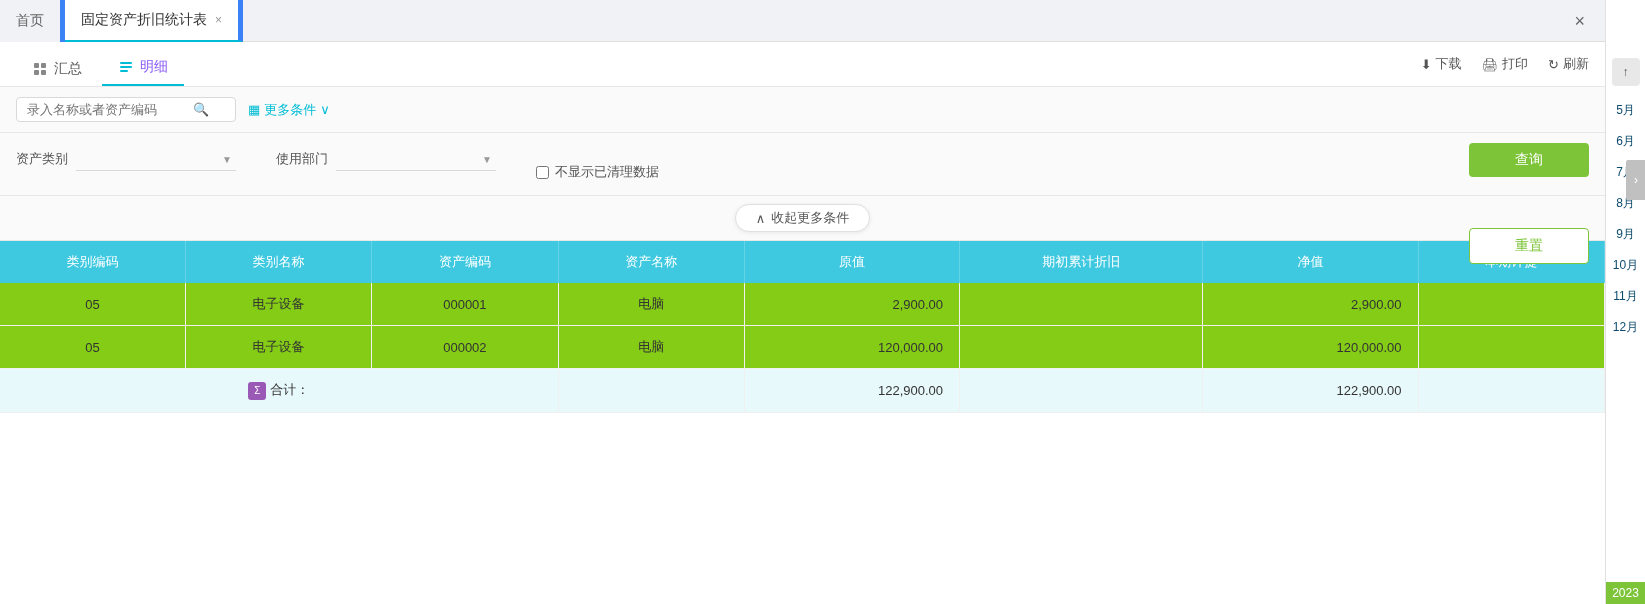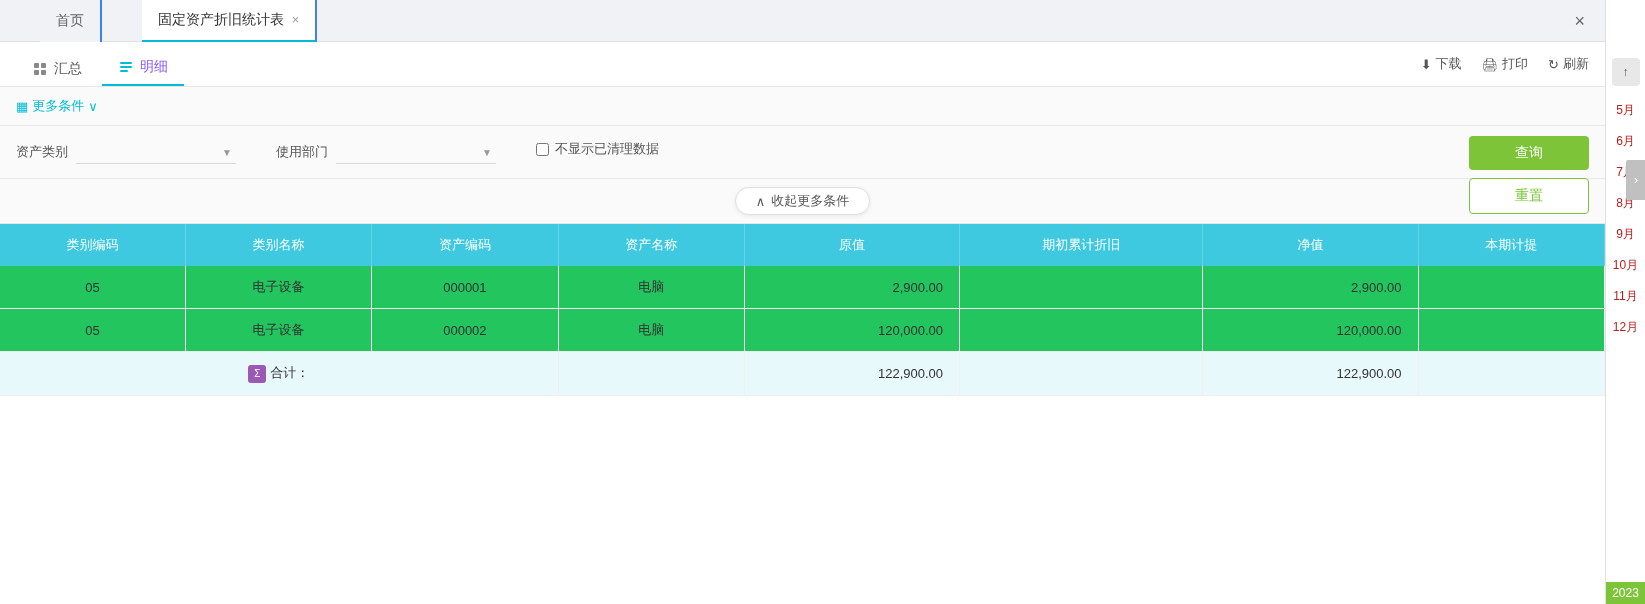--- a/index.html
+++ b/index.html
@@ -24,22 +24,21 @@
       border-bottom: 1px solid #e0e0e0;
     }
     .tab-item {
       display: flex;
       align-items: center;
       padding: 0 16px;
       height: 42px;
       cursor: pointer;
       font-size: 14px;
       color: #666;
-      border-right: 2px solid #3b82f6;
-      margin-left: 40px;
+      border-right: 5px solid #3b82f6;
     }
     .tab-item.home {
       background: #f0f2f5;
     }
     .tab-item.active {
       background: #fff;
       color: #333;
       border-bottom: 2px solid #00bcd4;
       font-weight: 500;
     }
@@ -201,20 +200,21 @@
       top: 50%;
       transform: translateY(-50%);
       pointer-events: none;
     }
     .checkbox-item {
       display: flex;
       align-items: center;
       gap: 6px;
       font-size: 13px;
       color: #555;
+      margin-top: 16px;
     }
     .filter-buttons {
       position: absolute;
       right: 16px;
       top: 10px;
       display: flex;
       flex-direction: column;
       gap: 8px;
     }
     .btn-query {
@@ -228,20 +228,21 @@
       font-weight: 500;
     }
     .btn-reset {
       background: #fff;
       color: #7dc438;
       border: 1px solid #7dc438;
       border-radius: 4px;
       padding: 8px 32px;
       font-size: 14px;
       cursor: pointer;
+      margin-top: 43px;
     }
 
     
     .collapse-bar {
       display: flex;
       align-items: center;
       justify-content: center;
       padding: 8px;
       background: #fafafa;
       border-bottom: 1px solid #e8e8e8;
@@ -276,21 +277,21 @@
     }
     thead th {
       padding: 12px 16px;
       font-size: 13px;
       font-weight: 500;
       text-align: center;
       border-right: 1px solid rgba(255,255,255,0.2);
       white-space: nowrap;
     }
     tbody tr {
-      background: #22c55e;
+      background: #84cc16;
       border-bottom: 1px solid #f0f0f0;
     }
     tbody td {
       padding: 12px 16px;
       font-size: 13px;
       text-align: center;
       border-right: 1px solid #f0f0f0;
     }
     td.right { text-align: right; }
     .total-row {
@@ -333,21 +334,21 @@
       display: flex;
       align-items: center;
       justify-content: center;
       cursor: pointer;
       font-size: 12px;
       color: #555;
       margin-bottom: 8px;
     }
     .month-item {
       font-size: 12px;
-      color: #b91c1c;
+      color: #0c4a6e;
       padding: 6px 4px;
       cursor: pointer;
       width: 100%;
       text-align: center;
     }
     .year-badge {
       position: absolute;
       bottom: 0;
       width: 100%;
       background: #7dc438;
@@ -425,20 +426,24 @@
           <span>打印</span>
         </div>
         <div class="action-btn">
           <span>↻</span>
           <span>刷新</span>
         </div>
       </div>
     </div>
 
     <div class="search-bar">
+      <div class="search-input-wrap">
+        <input type="text" placeholder="录入名称或者资产编码" style="">
+        <span style="color:#999;">🔍</span>
+      </div>
       <div class="more-conditions">
         <span style="color:#00bcd4;">▦</span>
         <span>更多条件</span>
         <span>∨</span>
       </div>
     </div>
 
     <div class="filter-area">
       <div class="filter-item">
         <span class="filter-label">资产类别</span>

